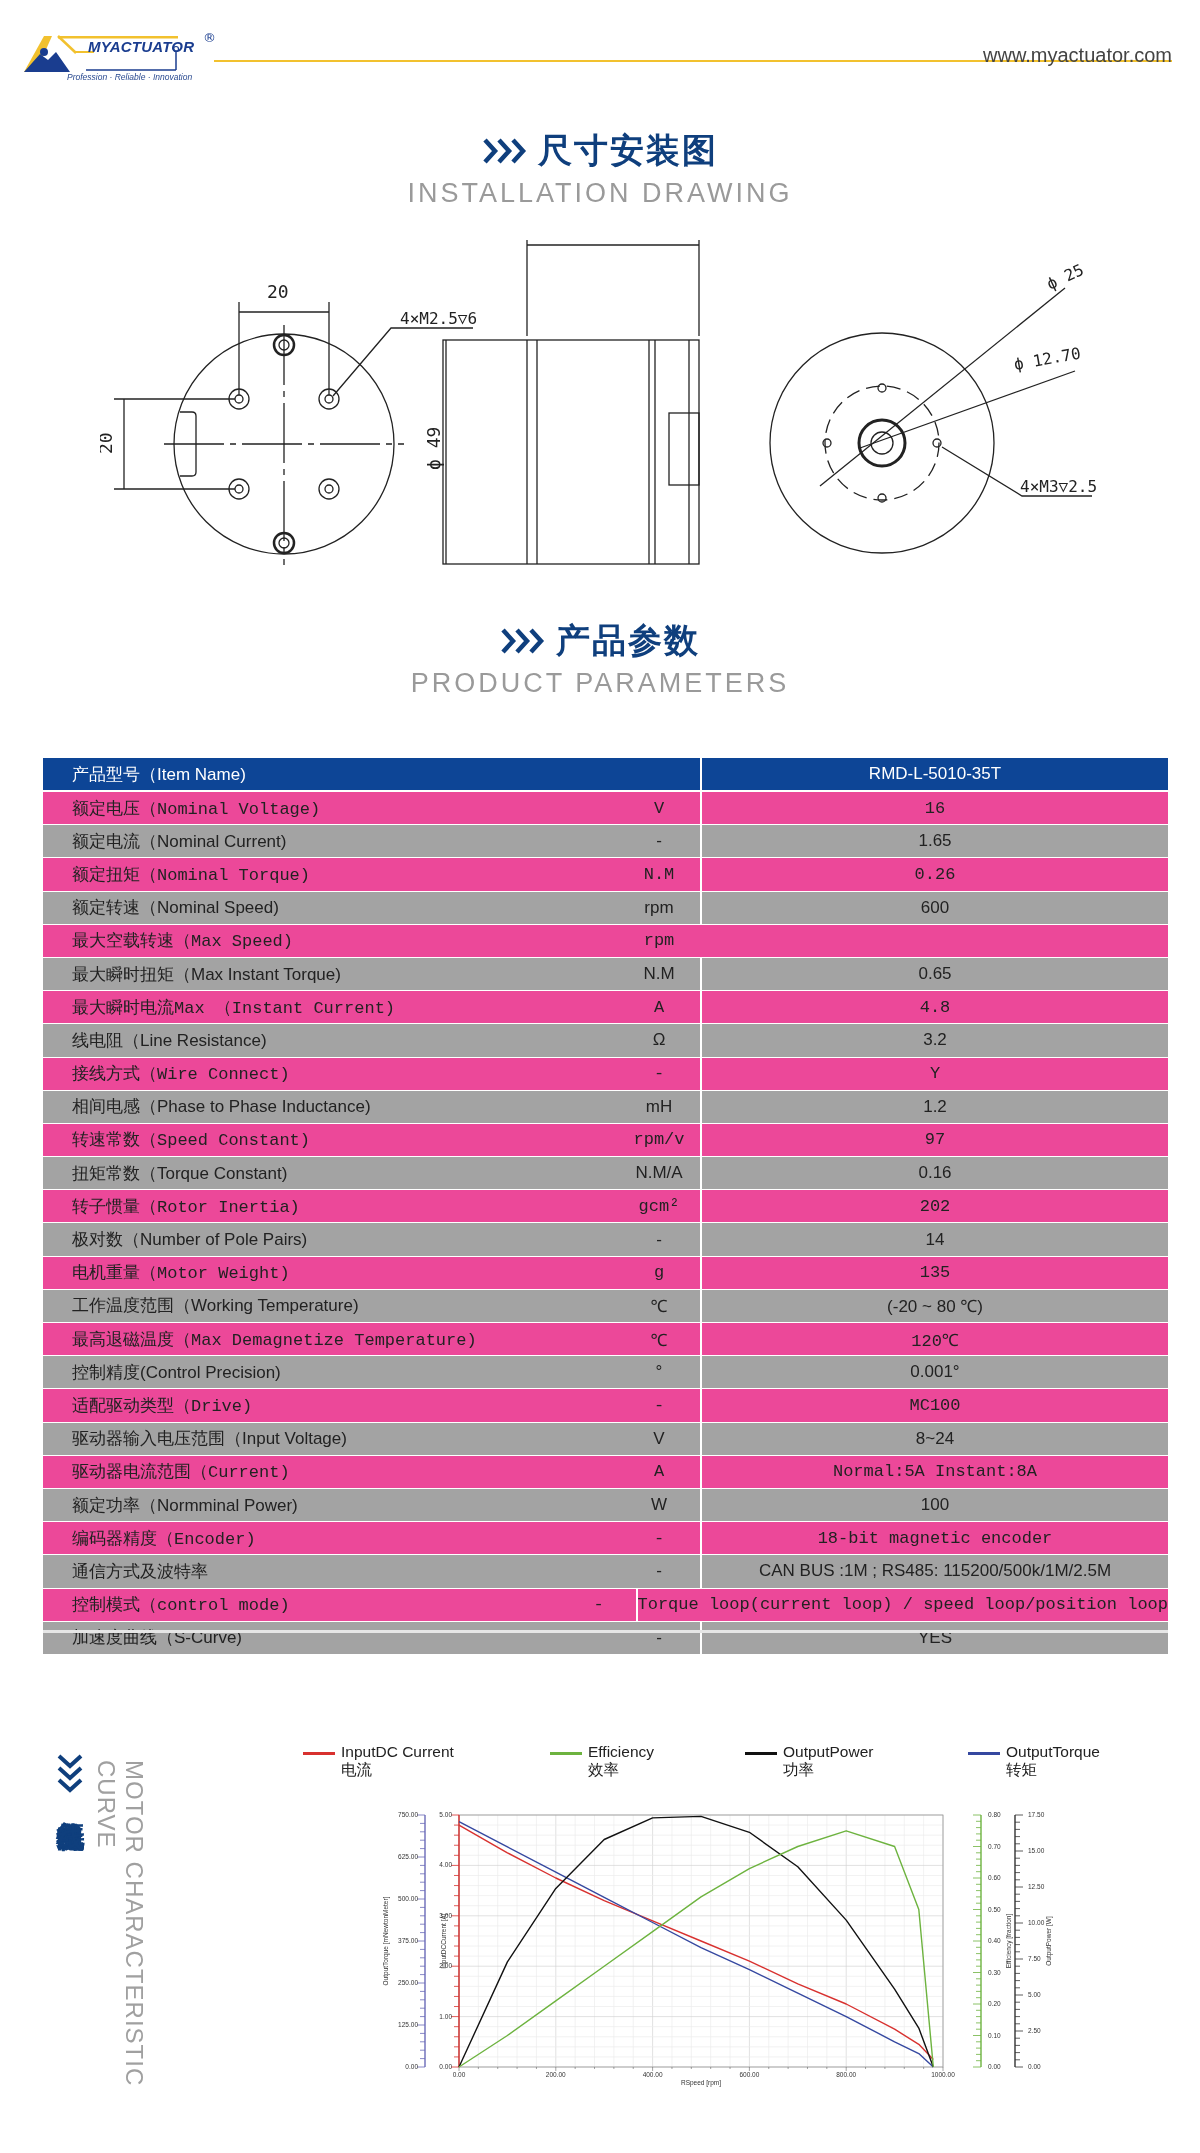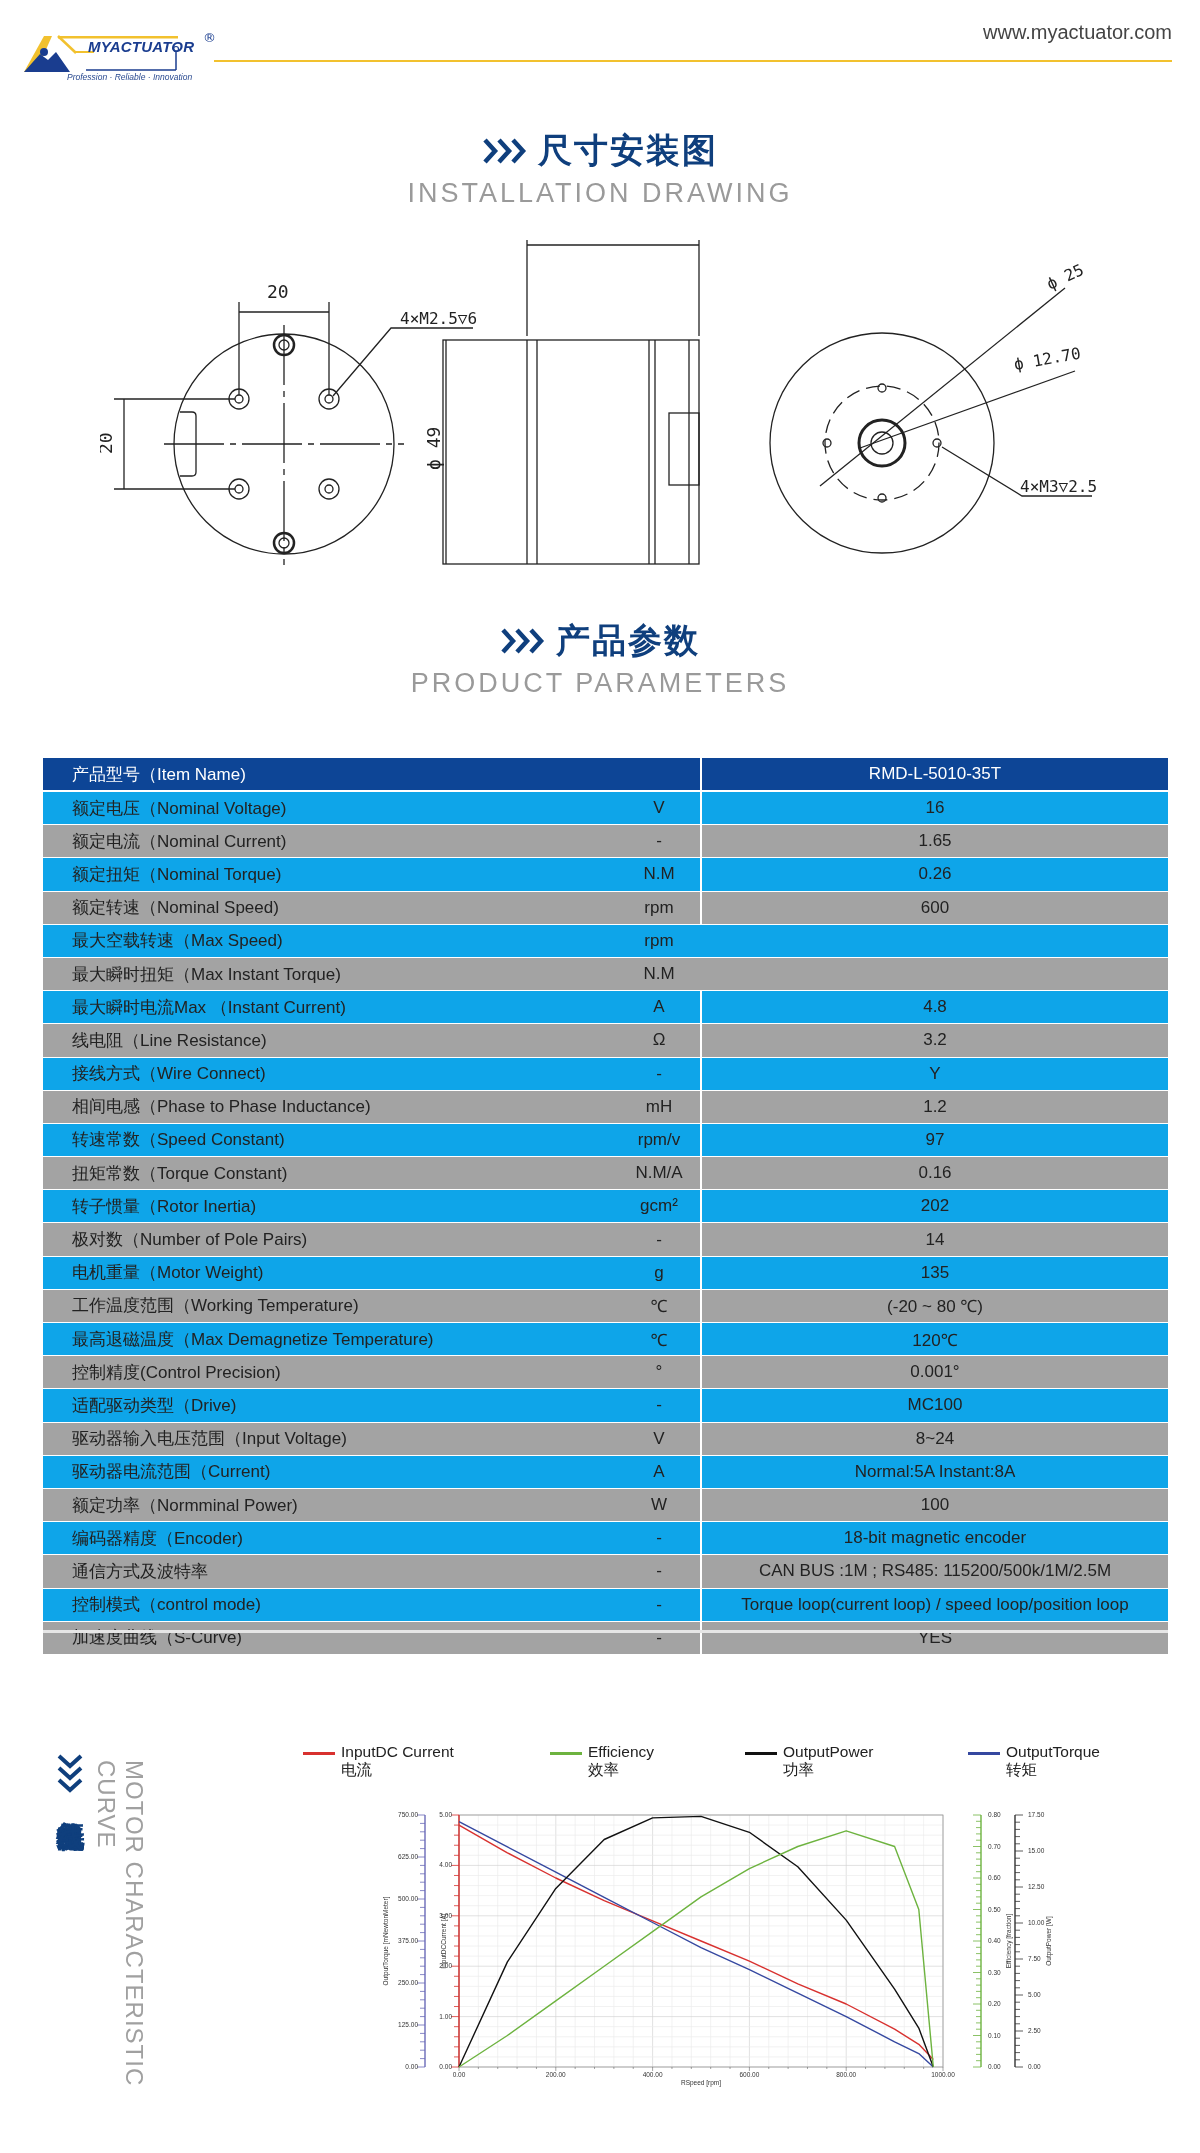--- a/index.html
+++ b/index.html
@@ -5,35 +5,35 @@
   html, body { margin:0; padding:0; background:#ffffff; }
   body { width:1200px; height:2153px; position:relative; overflow:hidden; font-family:"DejaVu Sans", sans-serif; color:#222; }
   .abs { position:absolute; }
 
   
   .logo { left:22px; top:30px; width:200px; height:56px; }
   .logo-text { left:88px; top:38px; font-family:"Liberation Sans", sans-serif; font-weight:bold; font-style:italic; color:#1a3d8f; font-size:15px; letter-spacing:0.2px; }
   .logo-reg { left:203px; top:30px; font-size:13px; color:#1a3d8f; }
   .logo-tag { left:67px; top:72px; font-family:"Liberation Sans", sans-serif; font-style:italic; font-size:8.5px; color:#2a4a90; }
   .head-line { left:214px; top:60px; width:958px; height:2px; background:#f2c12e; }
-  .site-url { right:28px; top:21px; font-family:"Liberation Sans", sans-serif; font-size:20px; color:#444;text-align:center; }
+  .site-url { right:28px; top:44px; font-family:"Liberation Sans", sans-serif; font-size:20px; color:#444;text-align:center; }
 
   
   .sec-title { left:0; width:1200px; text-align:center; }
   .sec-cn { font-size:34px; color:#0f3f7d; font-weight:bold; letter-spacing:2px; display:inline-flex; align-items:center; gap:10px; }
   .sec-en { font-family:"Liberation Sans", sans-serif; font-size:27px; color:#9a9a9a; letter-spacing:3px; margin-top:4px; }
   .chev { display:inline-block; width:46px; height:30px; }
 
   
   .drawing { left:100px; top:240px; width:1060px; height:330px; }
 
   
   .ptable { left:43px; top:758px; width:1125px; }
   .prow { display:flex; height:32.2px; align-items:center; border-bottom:1px solid #fff; font-family:"Liberation Sans", sans-serif; font-size:17px; }
-  .prow.odd { background:#0ea5e9; }
+  .prow.odd { background:#ec4899;font-family:Liberation Mono, monospace; }
   .prow.even { background:#a3a3a3; }
   .prow.head { background:#0d4596; color:#fff; height:32px; border-bottom:2px solid #fff; }
   .cell-name { width:575px; padding-left:29px; box-sizing:border-box; white-space:nowrap; }
   .cell-unit { width:82px; text-align:center; }
   .cell-val { flex:1; text-align:center; border-left:2px solid #fff; height:100%; display:flex; align-items:center; justify-content:center; white-space:nowrap; }
   .prow.head .cell-val { border-left:2px solid #fff; }
   .table-end { left:43px; top:1630px; width:1125px; height:3px; background:#e6e6e6; }
 
   
   .side-cn { left:52px; top:1758px; width:36px; font-size:28px; color:#0f3f7d; font-weight:bold; line-height:34px; text-align:center; }
@@ -185,20 +185,21 @@
         <div class="cell-unit">rpm</div>
         <div class="cell-val">600</div>
       </div>
       <div class="prow odd">
         <div class="cell-name">最大空载转速（Max Speed)</div>
         <div class="cell-unit">rpm</div>
       </div>
       <div class="prow even">
         <div class="cell-name">最大瞬时扭矩（Max Instant Torque)</div>
         <div class="cell-unit">N.M</div>
+        <div class="cell-val">0.65</div>
       </div>
       <div class="prow odd">
         <div class="cell-name">最大瞬时电流Max （Instant Current)</div>
         <div class="cell-unit">A</div>
         <div class="cell-val">4.8</div>
       </div>
       <div class="prow even">
         <div class="cell-name">线电阻（Line Resistance)</div>
         <div class="cell-unit">Ω</div>
         <div class="cell-val">3.2</div>

